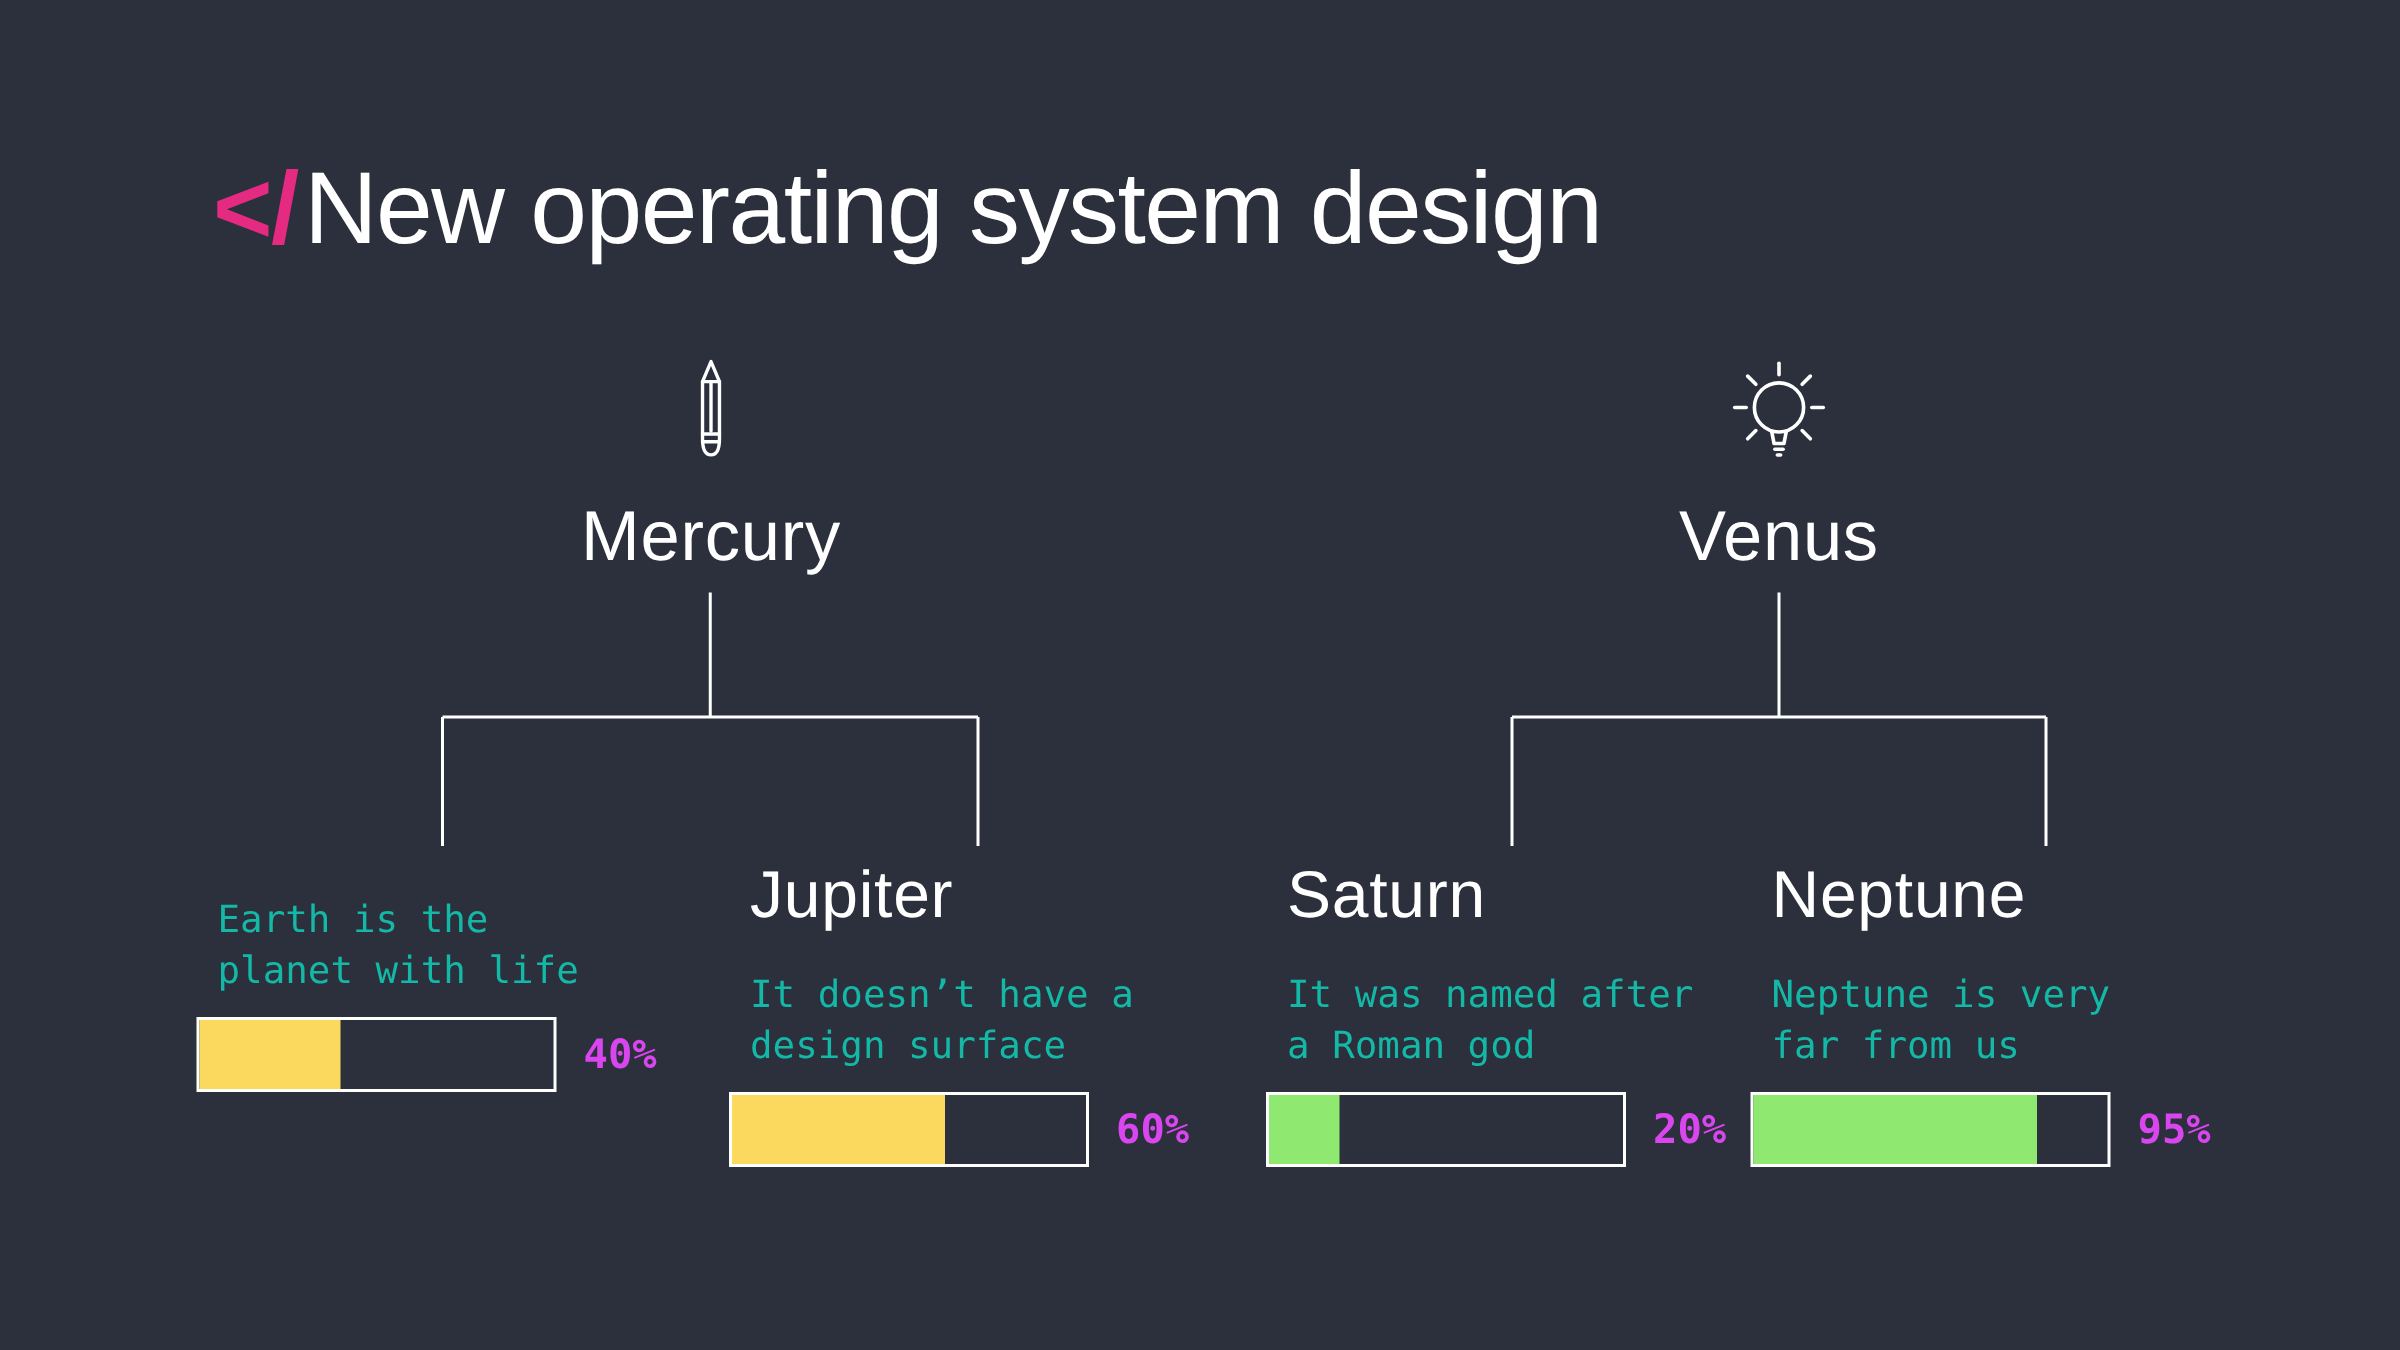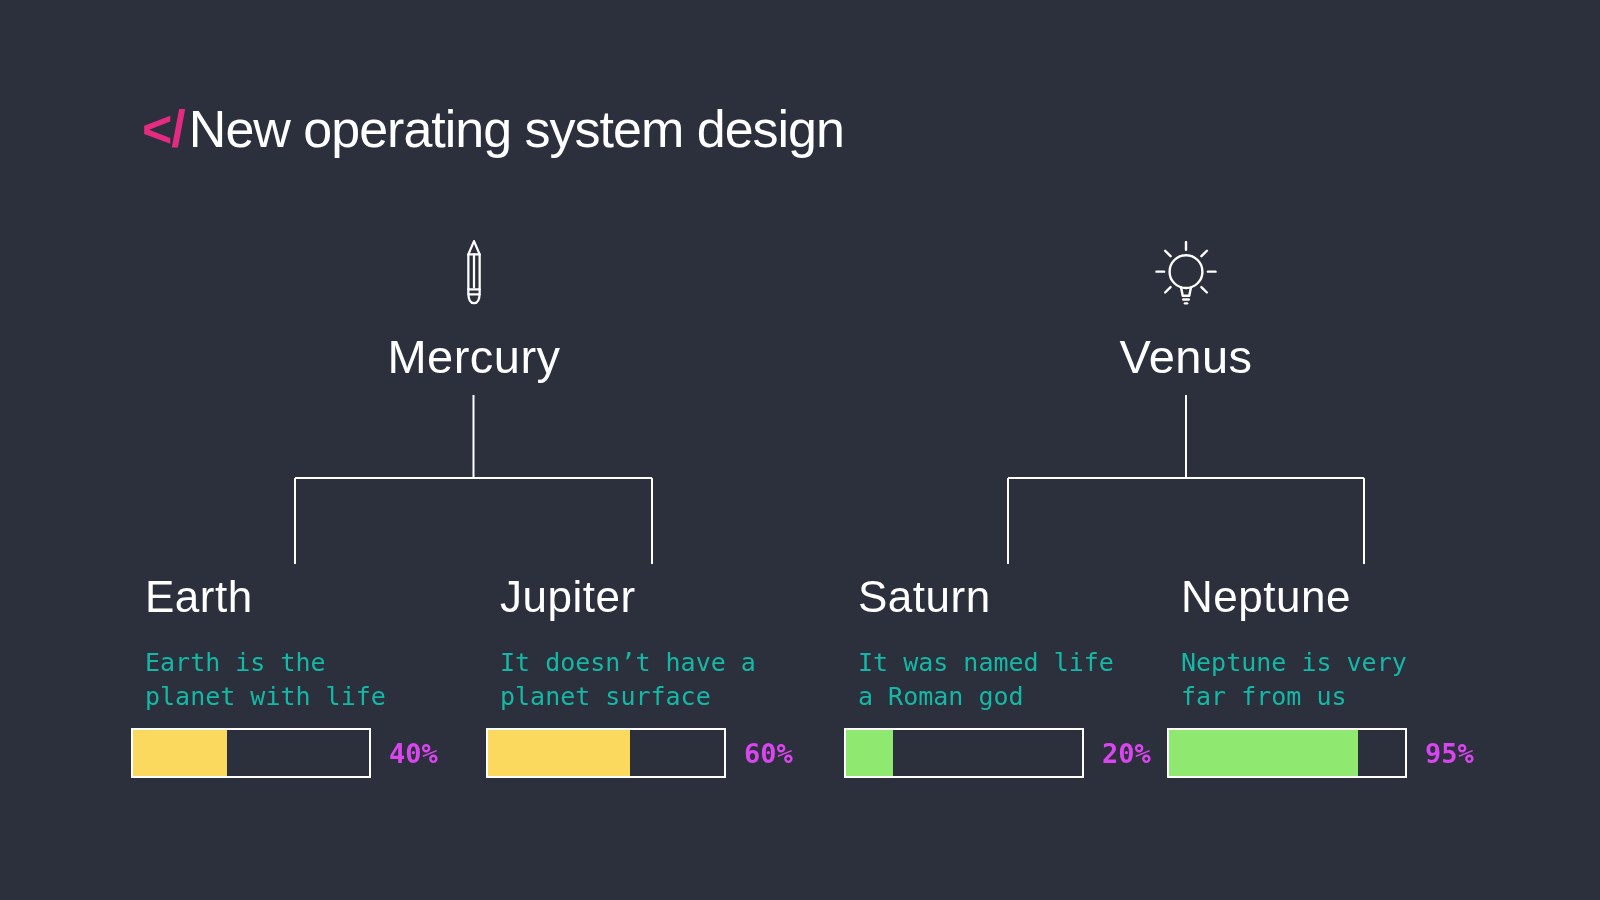--- a/index.html
+++ b/index.html
@@ -15,21 +15,21 @@
     overflow: hidden;
     font-family: "Liberation Sans", sans-serif;
     color: #FFFFFF;
   }
   
   .slide-title {
     position: absolute;
     top: 100px;
     left: 142px;
     margin: 0;
-    font-size: 52px;
+    font-size: 68px;
     font-weight: 500;
     letter-spacing: -1px;
     line-height: 1.15;
     color: #FFFFFF;
     white-space: nowrap;
   }
   .slide-title .accent {
     color: #E52A82;
     font-weight: 700;
     margin-right: 4px;
@@ -157,44 +157,43 @@
         <line x1="9.5" y1="16" x2="20.5" y2="16"></line>
         <line x1="15" y1="16" x2="15" y2="48"></line>
         <line x1="9.5" y1="50" x2="20.5" y2="50"></line>
         <line x1="9.5" y1="55" x2="20.5" y2="55"></line>
       </svg>
     </div>
     <div class="parent-name">Mercury</div>
   </div>
 
   <div class="leaf leaf-earth">
-    <h2 class="leaf-name">Earth</h2>
     <p class="leaf-desc"><span>Earth is the</span><br><span>planet with life</span></p>
     <div class="bar-row">
       <div class="bar">
         <div class="bar-fill" style="width: 40%; background: rgb(251, 217, 95);"></div>
       </div>
       <span class="bar-label">40%</span>
     </div>
   </div>
 
   <div class="leaf leaf-jupiter">
     <h2 class="leaf-name">Jupiter</h2>
-    <p class="leaf-desc"><span>It doesn’t have a</span><br><span>planet surface</span></p>
+    <p class="leaf-desc"><span>It doesn’t have a</span><br><span>design surface</span></p>
     <div class="bar-row">
       <div class="bar">
         <div class="bar-fill" style="width: 60%; background: rgb(251, 217, 95);"></div>
       </div>
       <span class="bar-label">60%</span>
     </div>
   </div>
 
   <div class="leaf leaf-saturn">
     <h2 class="leaf-name">Saturn</h2>
-    <p class="leaf-desc"><span>It was named life</span><br><span>a Roman god</span></p>
+    <p class="leaf-desc"><span>It was named after</span><br><span>a Roman god</span></p>
     <div class="bar-row">
       <div class="bar">
         <div class="bar-fill" style="width: 20%; background: rgb(143, 233, 112);"></div>
       </div>
       <span class="bar-label">20%</span>
     </div>
   </div>
 
   <div class="leaf leaf-neptune">
     <h2 class="leaf-name">Neptune</h2>

